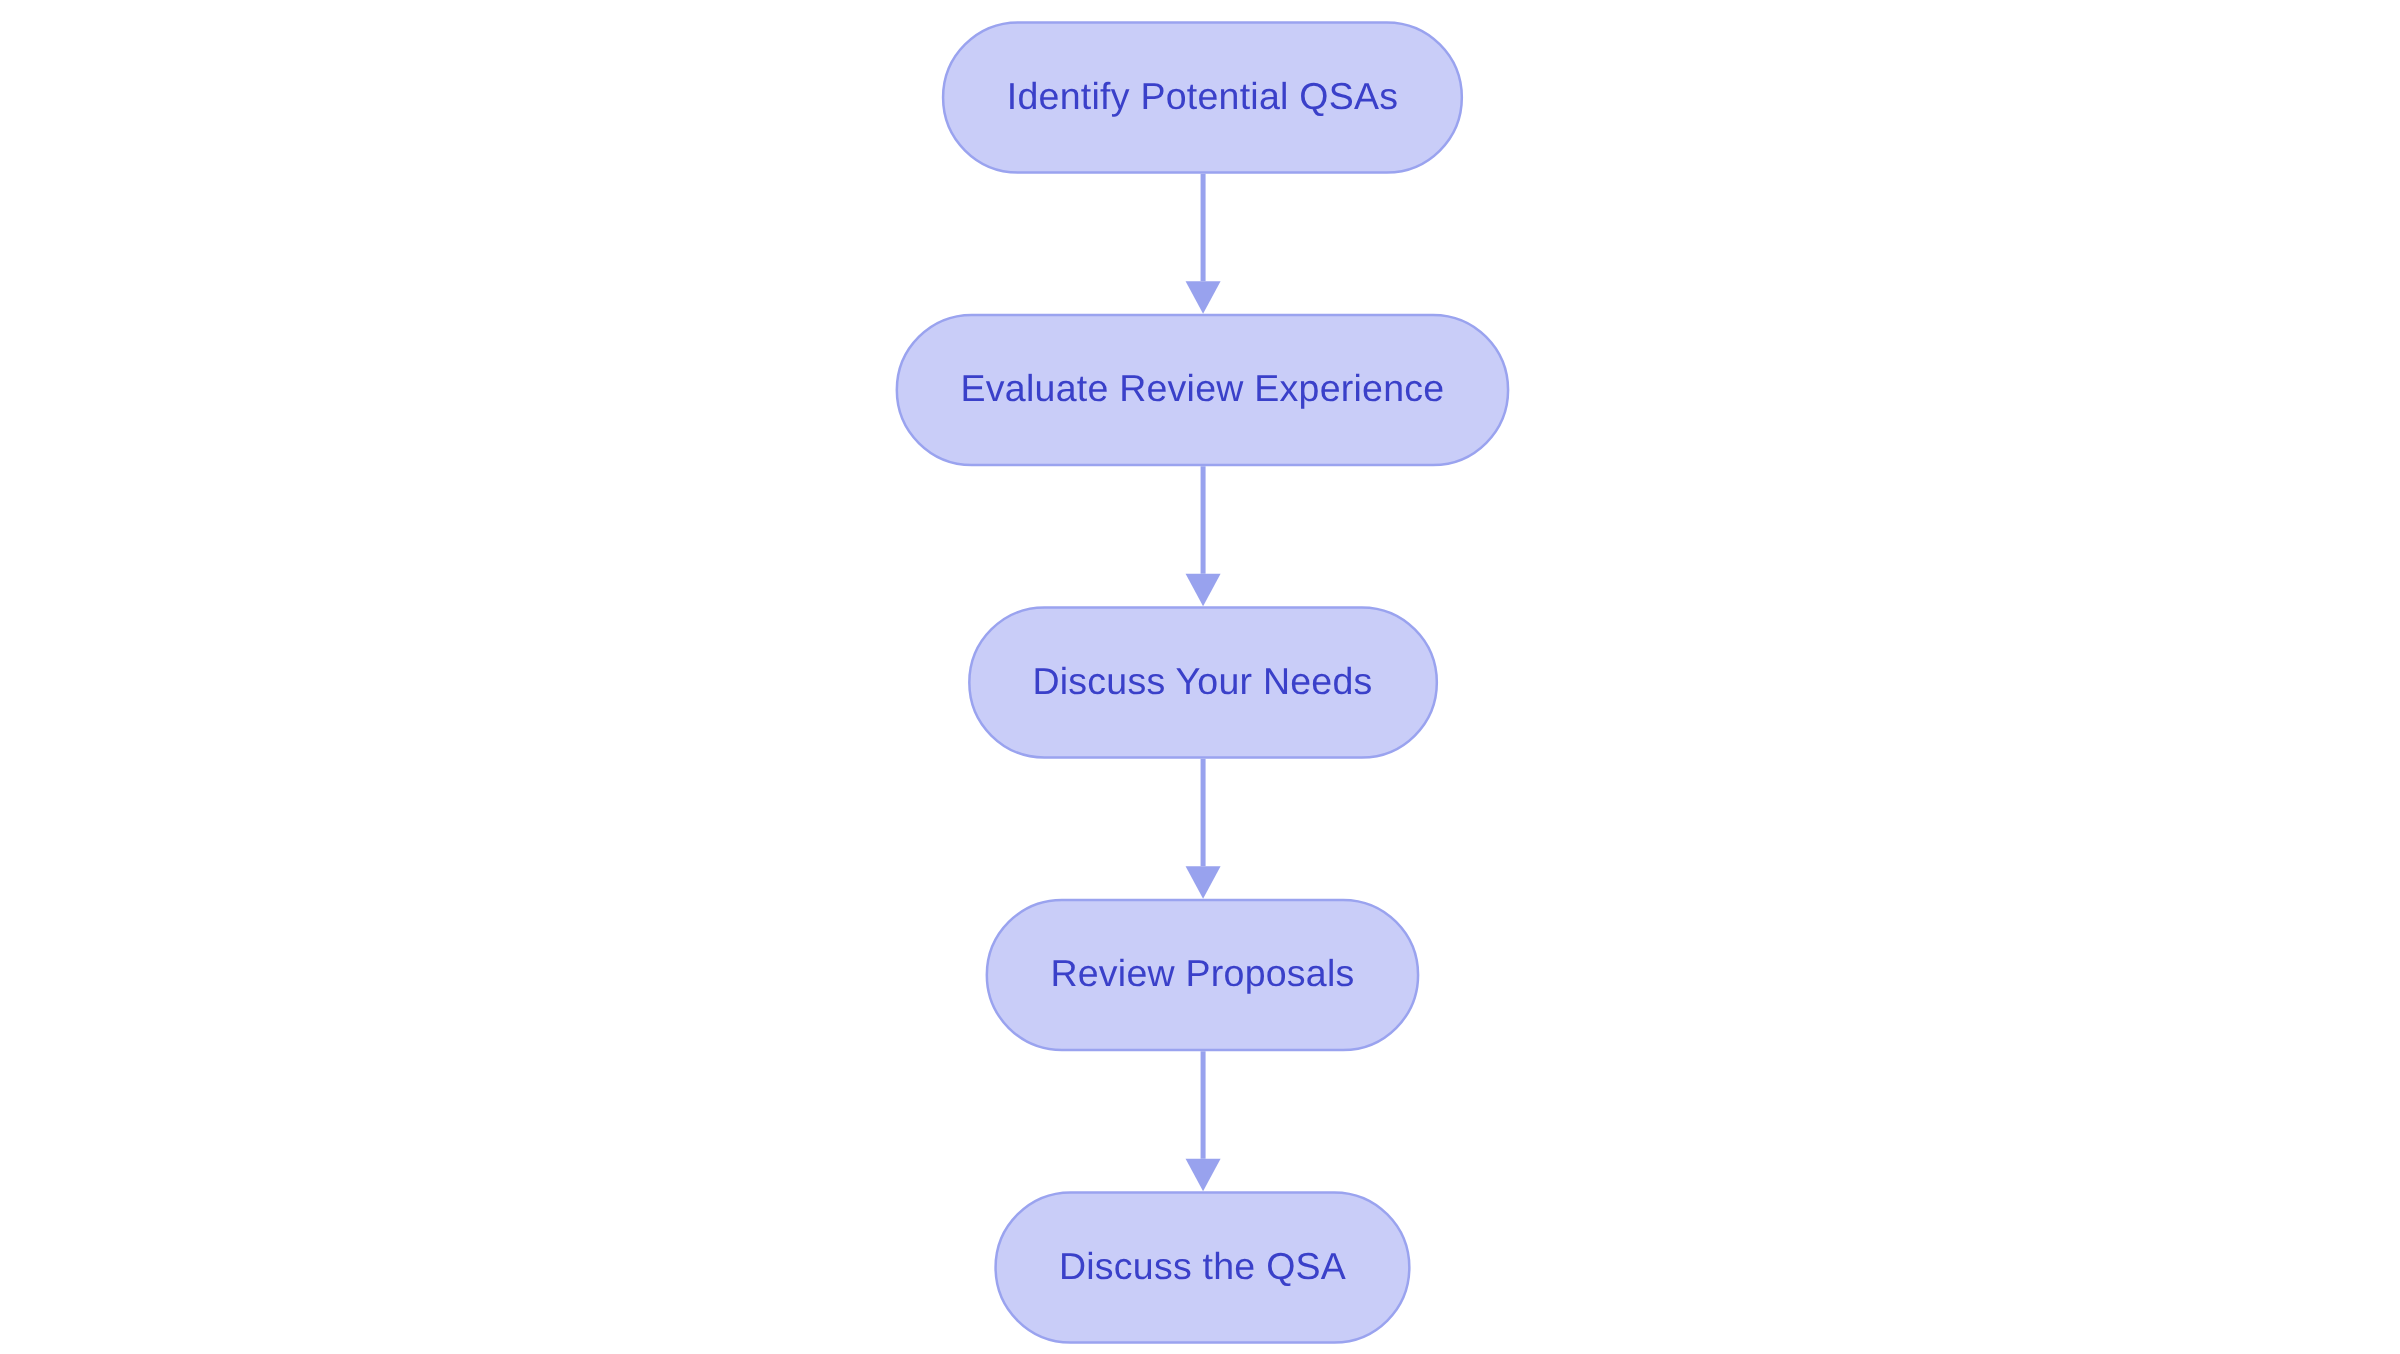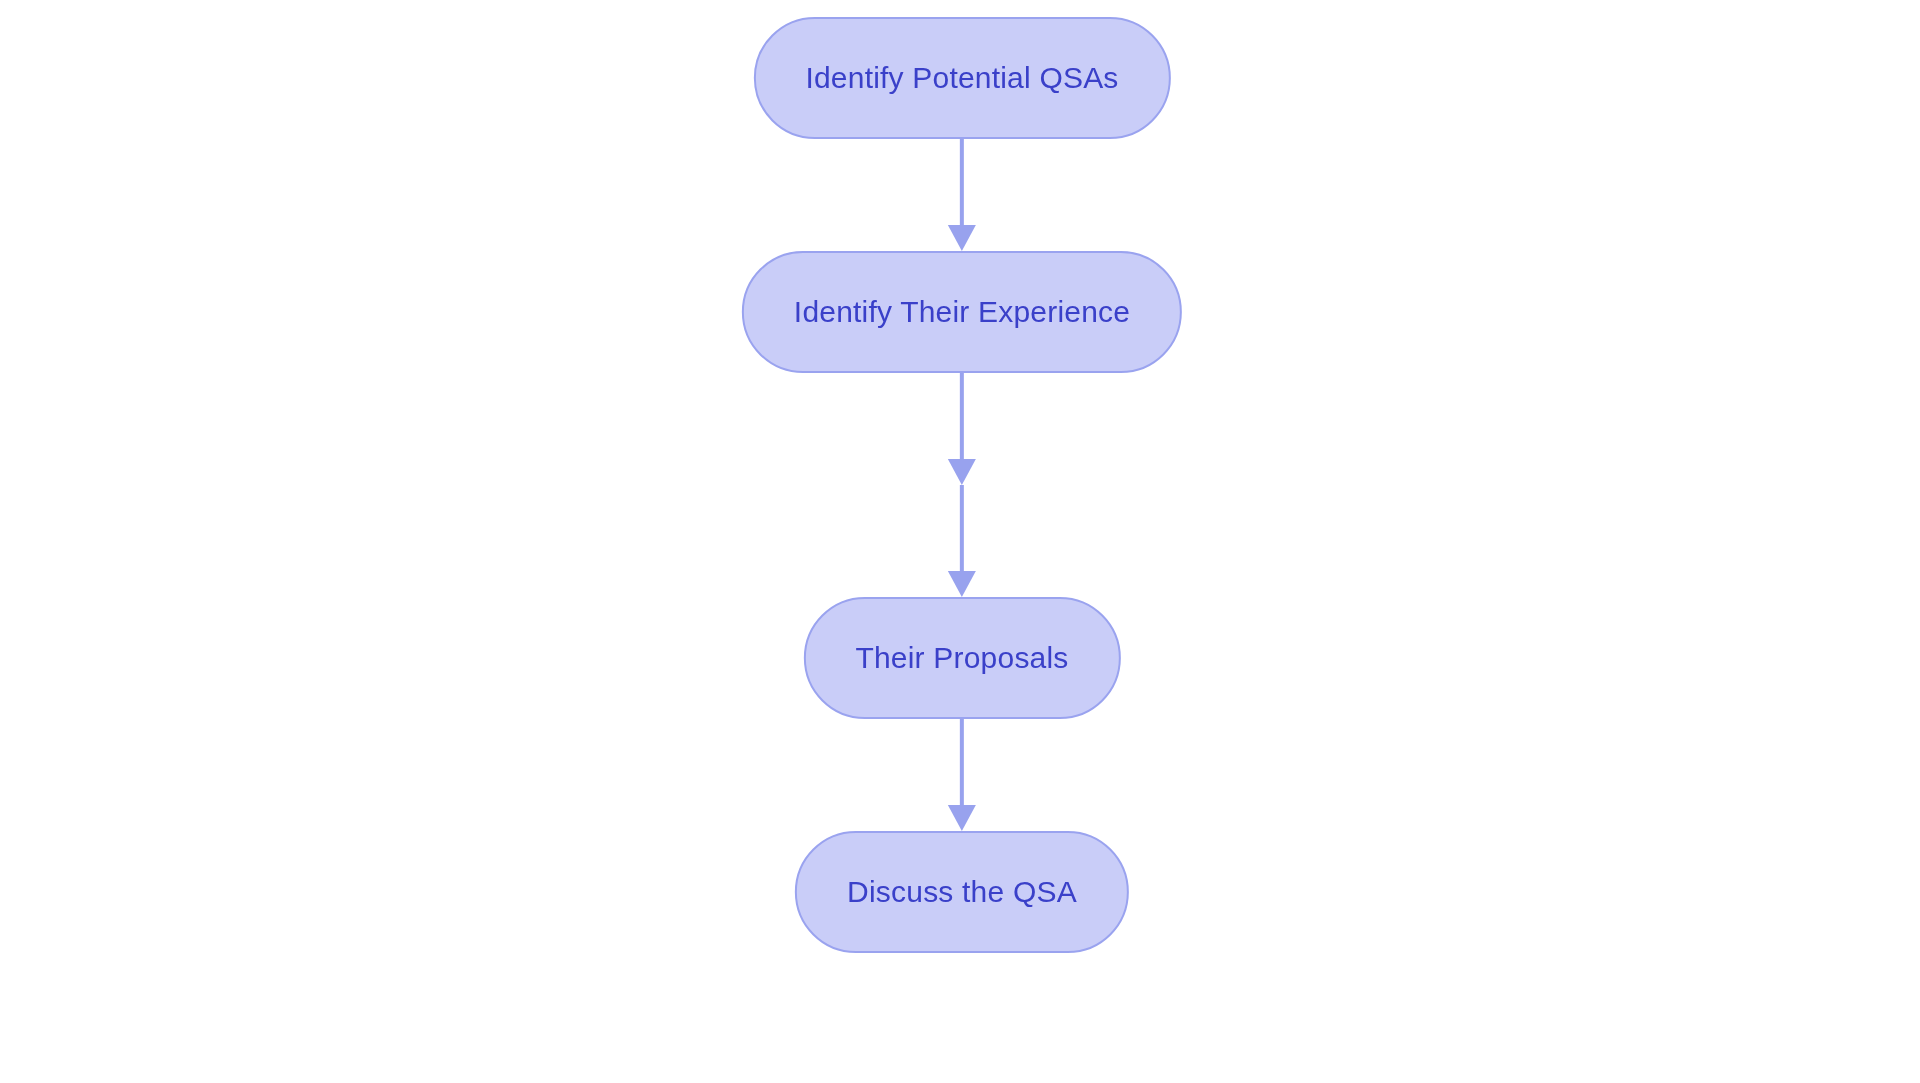--- a/index.html
+++ b/index.html
@@ -66,36 +66,39 @@
   <div class="node">
     <span>Identify Potential QSAs</span>
   </div>
 
   <div class="arrow">
     <div class="shaft"></div>
     <div class="head"></div>
   </div>
 
   <div class="node">
-    <span>Identify Their Experience</span>
+    <span>Evaluate Review Experience</span>
   </div>
 
   <div class="arrow">
     <div class="shaft"></div>
     <div class="head"></div>
   </div>
 
+  <div class="node">
+    <span>Discuss Your Needs</span>
+  </div>
 
   <div class="arrow">
     <div class="shaft"></div>
     <div class="head"></div>
   </div>
 
   <div class="node">
-    <span>Their Proposals</span>
+    <span>Review Proposals</span>
   </div>
 
   <div class="arrow">
     <div class="shaft"></div>
     <div class="head"></div>
   </div>
 
   <div class="node">
     <span>Discuss the QSA</span>
   </div>

